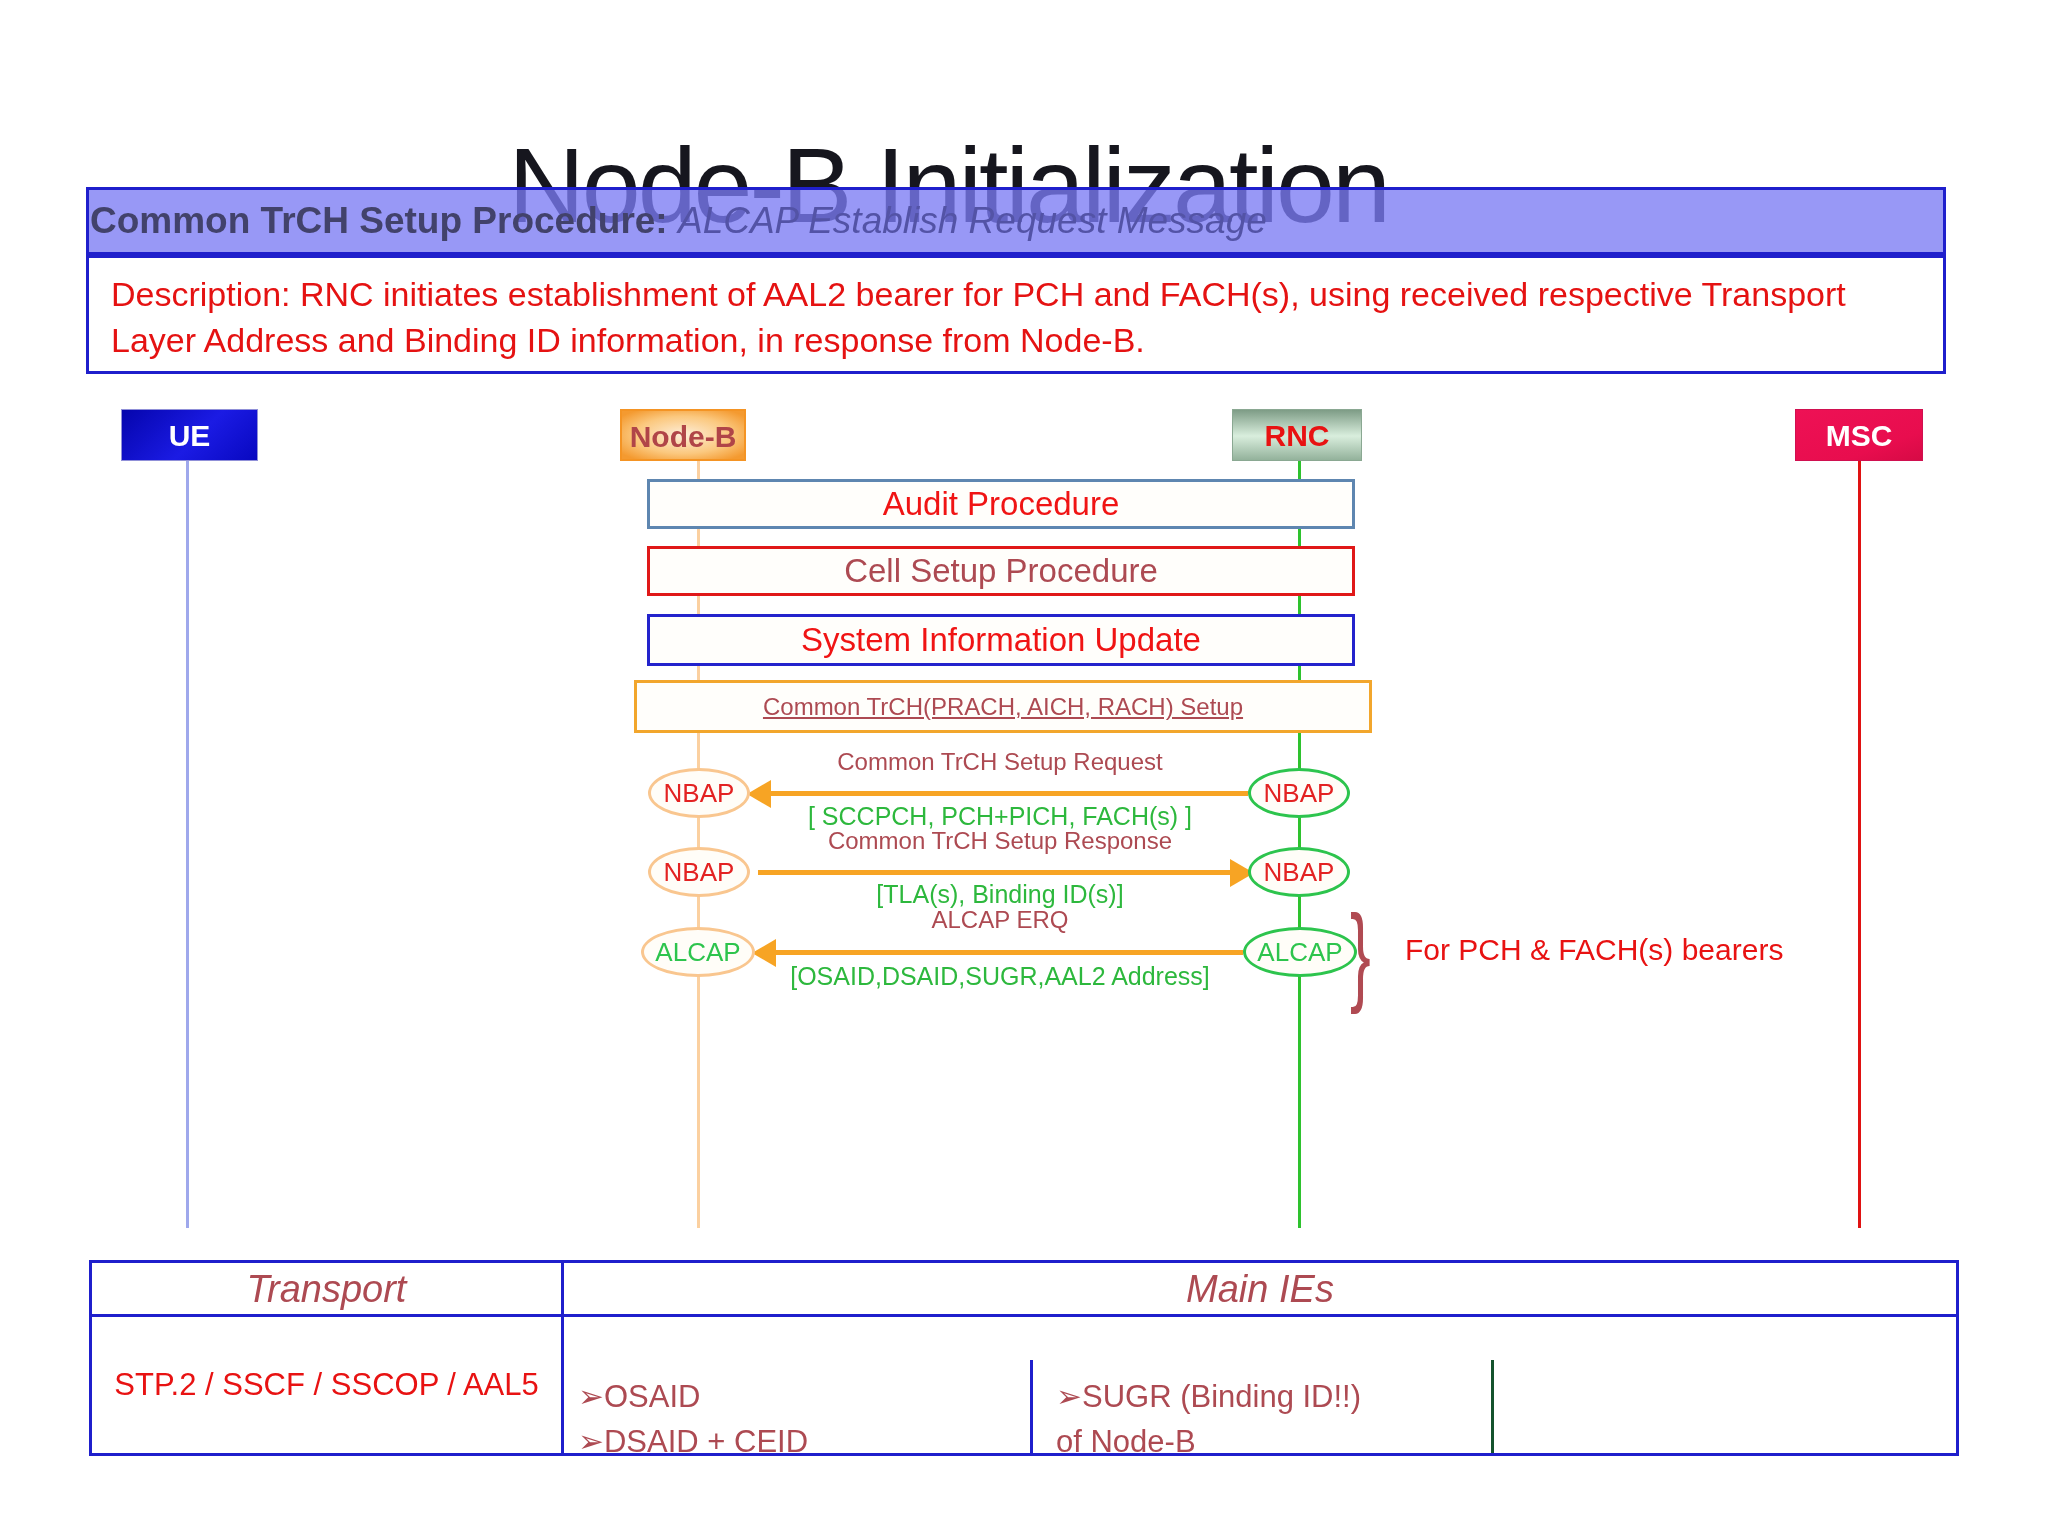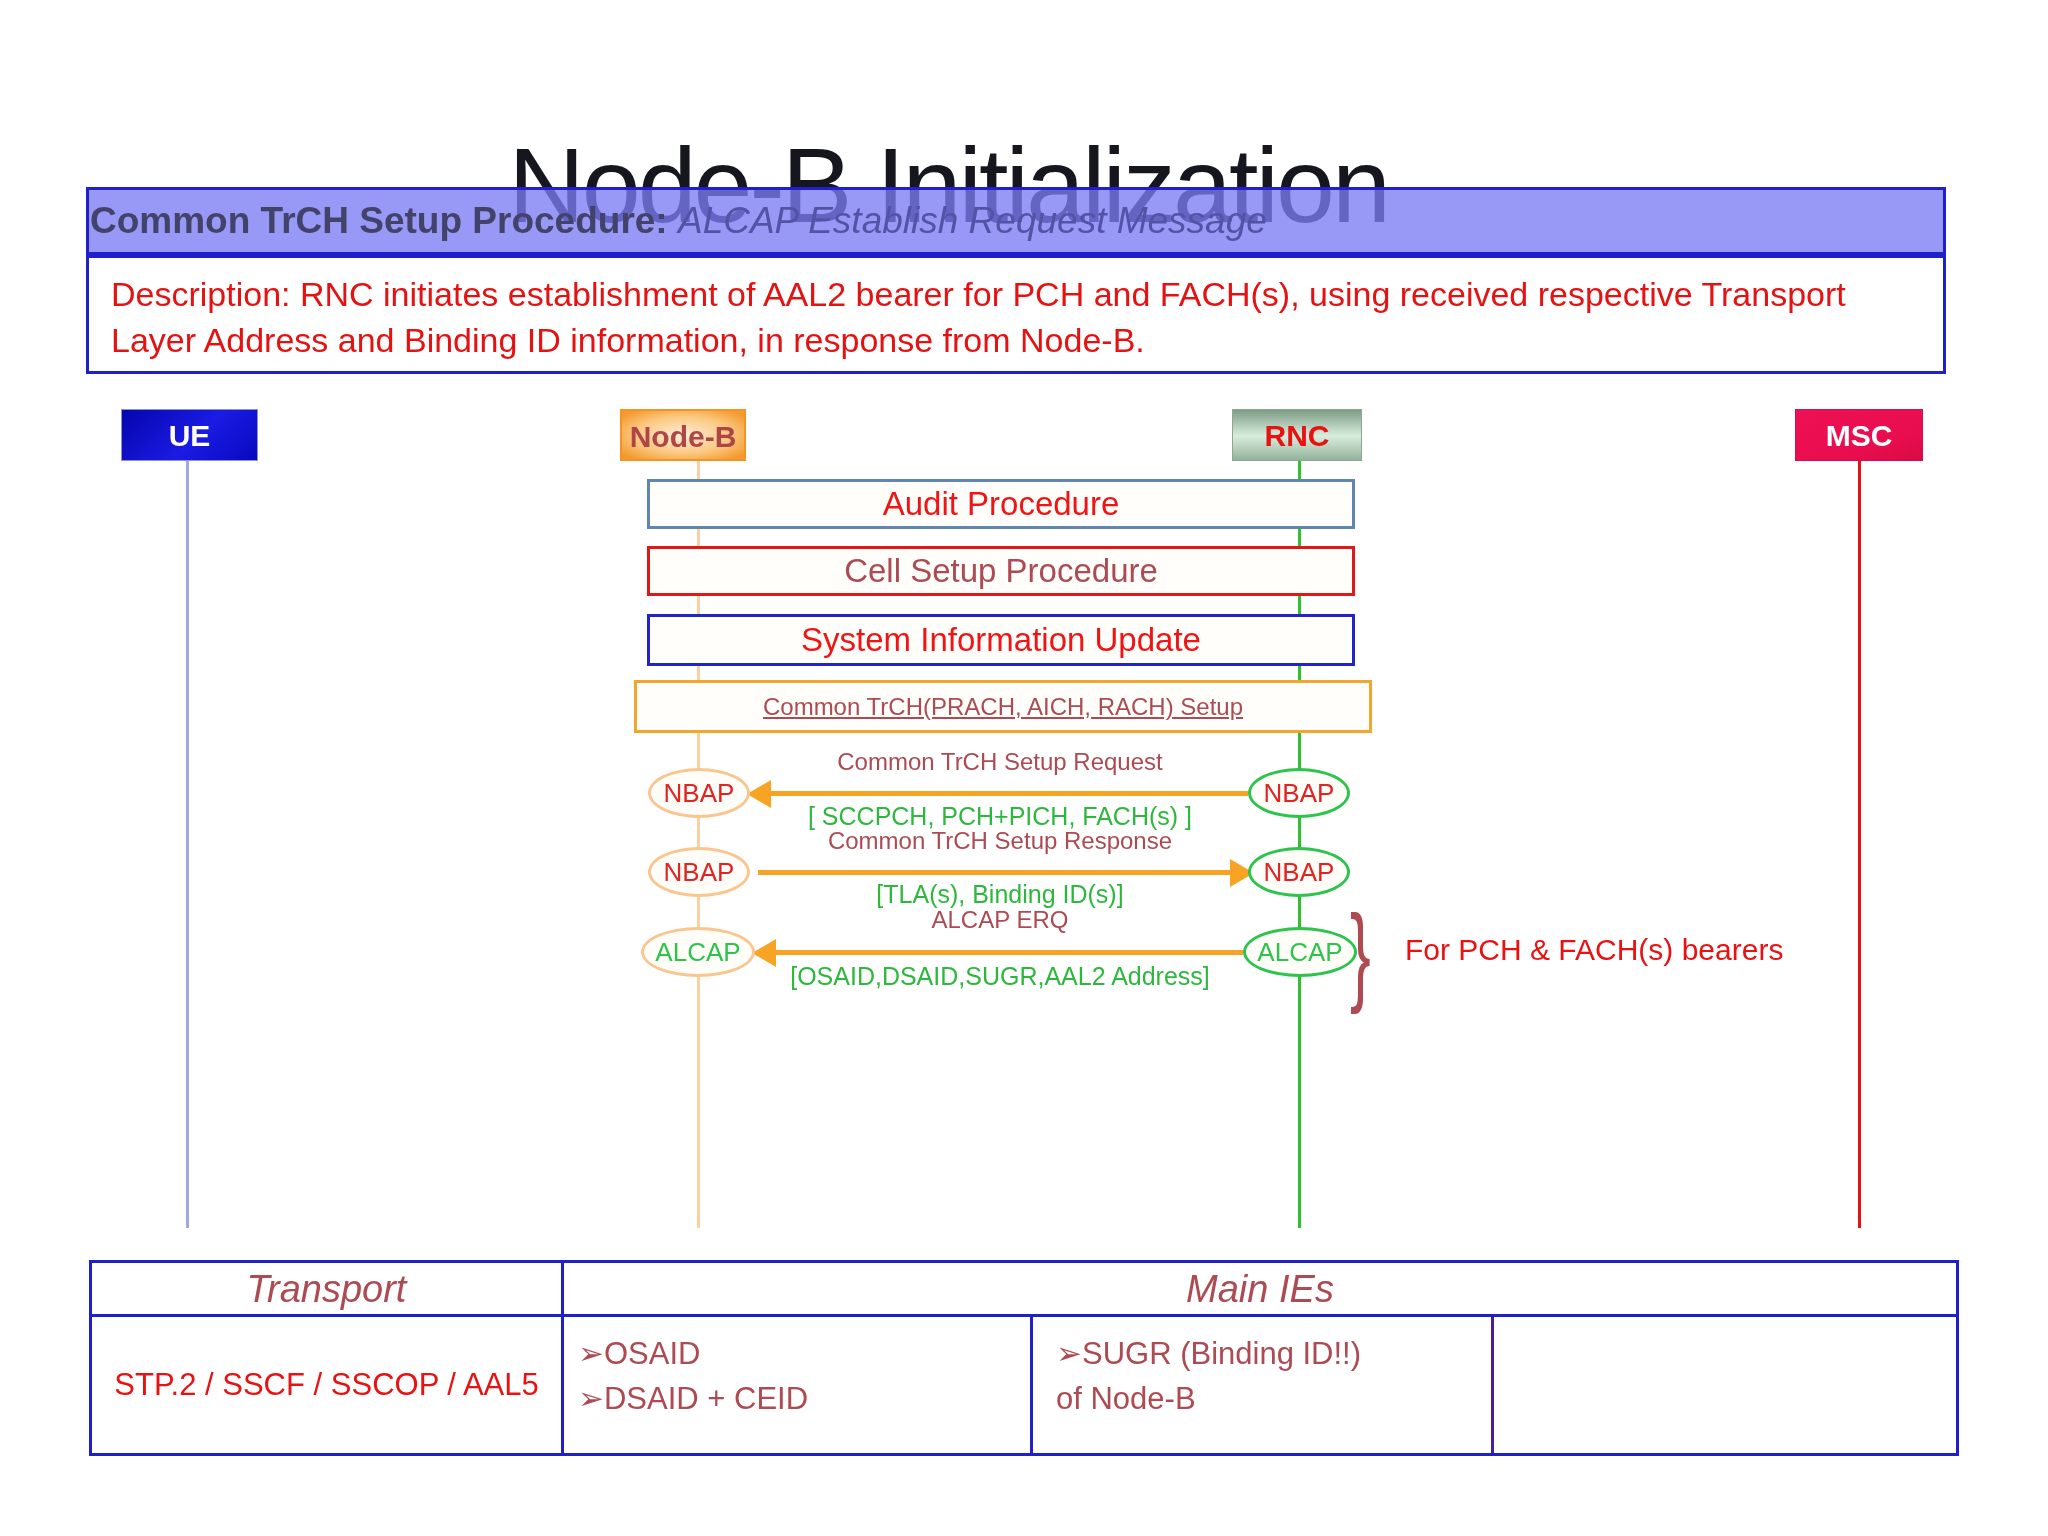--- a/index.html
+++ b/index.html
@@ -80,23 +80,23 @@
   
   #table{position:absolute;left:89px;top:1260px;width:1870px;box-sizing:border-box;
          border:3px solid #1f1fcc;display:grid;
          grid-template-columns:472px 469px 461px auto;grid-template-rows:54px 136px;z-index:2;}
   #table div{box-sizing:border-box;}
   .th{font-style:italic;font-size:38px;color:#ad4a52;text-align:center;line-height:52px;}
   #th-channels{grid-column:1;grid-row:1;border-right:3px solid #1f1fcc;border-bottom:3px solid #1f1fcc;}
   #th-mainies{grid-column:2 / span 3;grid-row:1;border-bottom:3px solid #1f1fcc;}
   #td-channels{grid-column:1;grid-row:2;border-right:3px solid #1f1fcc;
          color:#e81212;font-size:31px;display:flex;align-items:center;justify-content:center;}
-  .td-list{padding:14px 0 0 14px;font-size:31px;color:#ad4a52;line-height:45px;}
+  .td-list{padding:14px 0 0 14px;font-size:31px;color:#ad4a52;line-height:45px;margin-top:43px;}
   #td-col2{grid-column:2;grid-row:2;border-right:3px solid #1f1fcc;}
-  #td-col3{grid-column:3;grid-row:2;border-right:3px solid #4c1d95;padding-left:23px;}
+  #td-col3{grid-column:3;grid-row:2;border-right:3px solid #14532d;padding-left:23px;}
   #td-col4{grid-column:4;grid-row:2;}
 
   #pagenum{position:absolute;left:92px;top:1556px;font-size:31px;color:#3a3a3a;}
 </style>
 </head>
 <body>
 
 <div id="slide">
 
   <div id="title">Node-B Initialization</div>

